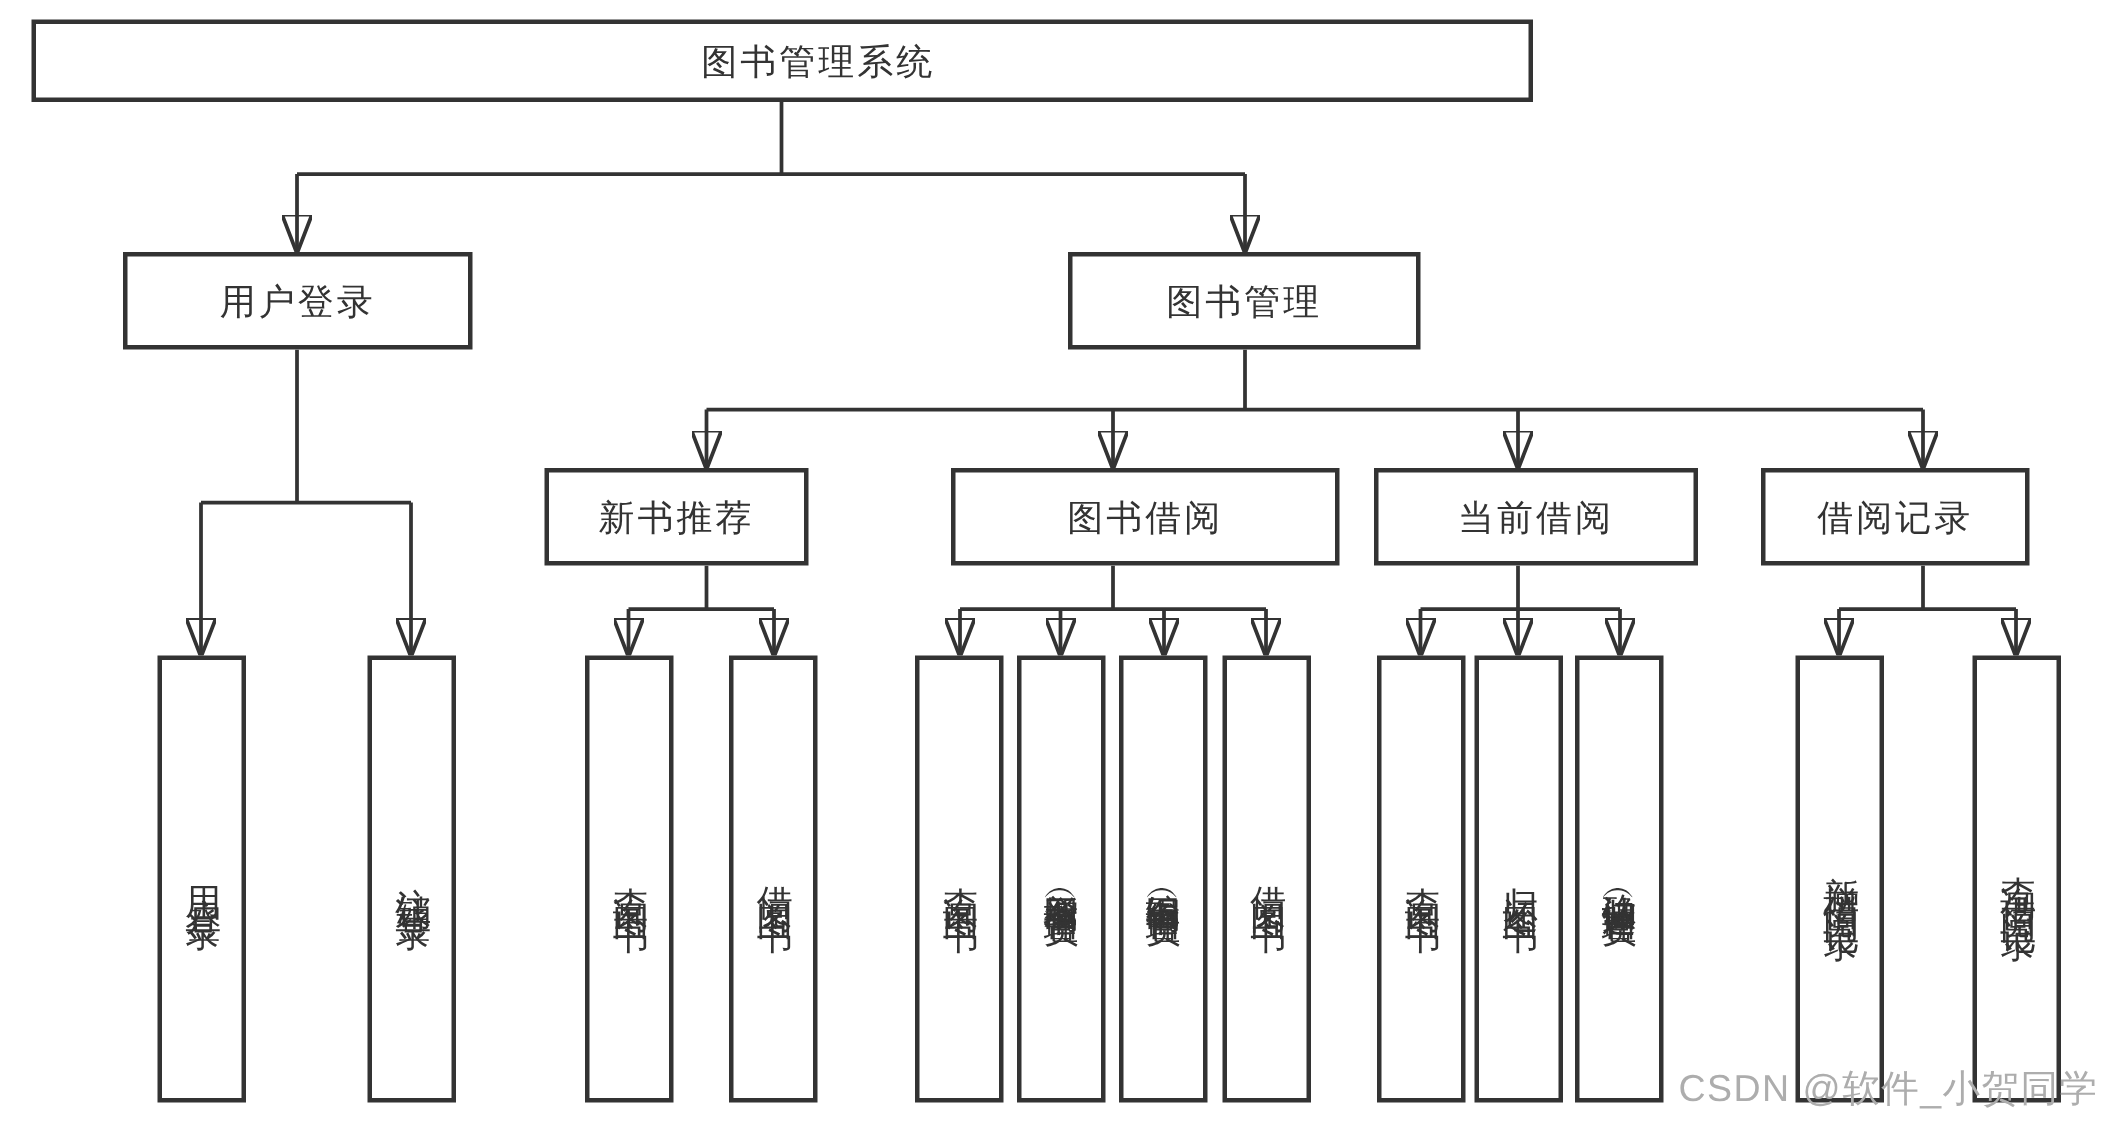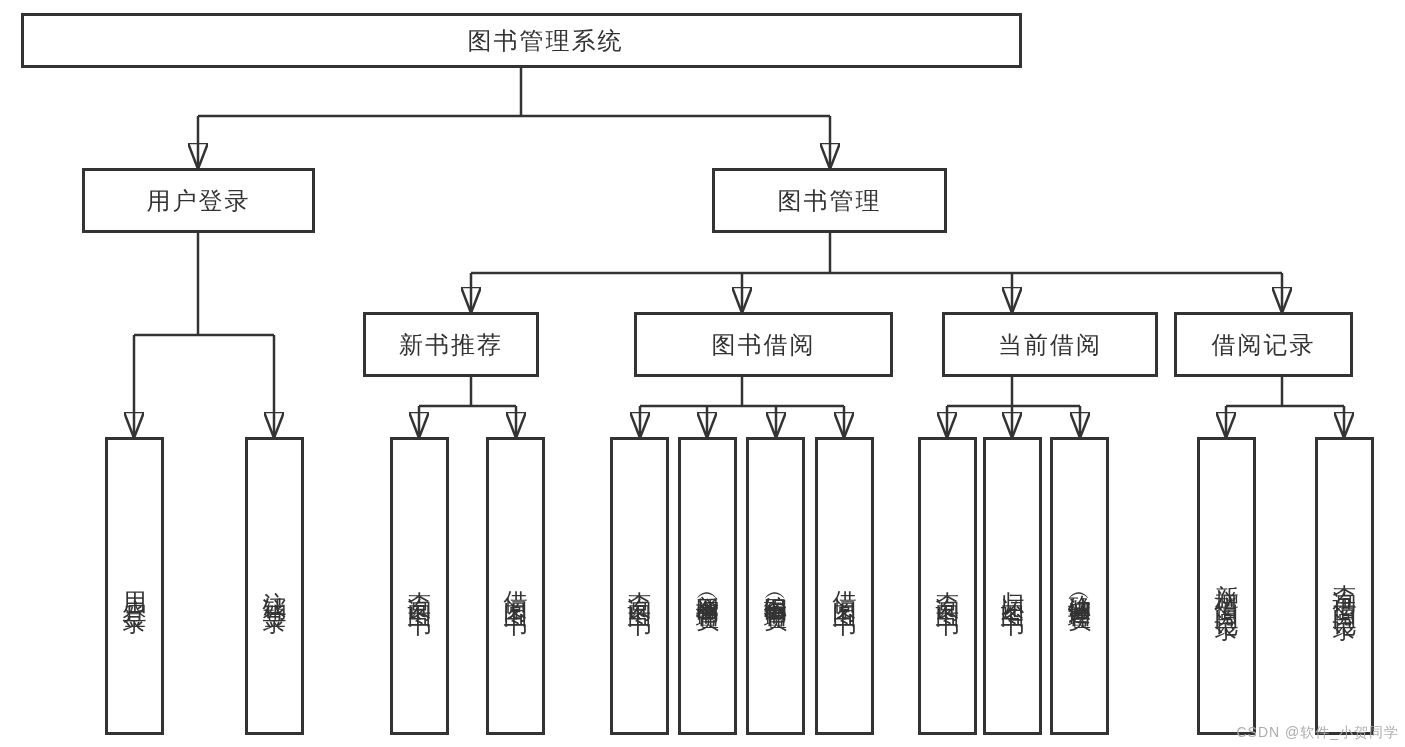--- a/index.html
+++ b/index.html
@@ -63,21 +63,21 @@
   }
   .leaf.long span {
     letter-spacing: 2px;
     font-size: 23px;
   }
   #watermark {
     position: absolute;
     right: 6px;
     bottom: 5px;
     color: #adadad;
-    font-size: 14px;
+    font-size: 25px;
     letter-spacing: 1px;
     z-index: 5;
     white-space: nowrap;
   }
 </style>
 </head>
 <body>
 
 <div id="canvas">
 
@@ -143,21 +143,21 @@
     </g>
   </svg>
 
   <div class="hbox" style="left:21px; top:13px; width:1001px; height:55px;padding-left:48px;">图书管理系统</div>
 
   <div class="hbox" style="left:82px; top:168px; width:233px; height:65px;">用户登录</div>
   <div class="hbox" style="left:712px; top:168px; width:235px; height:65px;font-family:Liberation Serif, serif;">图书管理</div>
 
   <div class="hbox" style="left:363px; top:312px; width:176px; height:65px;">新书推荐</div>
   <div class="hbox" style="left:634px; top:312px; width:259px; height:65px;">图书借阅</div>
-  <div class="hbox" style="left:942px; top:312px; width:216px; height:65px;">当前借阅</div>
+  <div class="hbox" style="left:916px; top:312px; width:216px; height:65px;">当前借阅</div>
   <div class="hbox" style="left:1174px; top:312px; width:179px; height:65px;">借阅记录</div>
 
   <div class="leaf" style="left:105px;">
     <span>用户登录</span>
   </div>
   <div class="leaf" style="left:245px;">
     <span>注销登录</span>
   </div>
 
   <div class="leaf" style="left:390px;">

